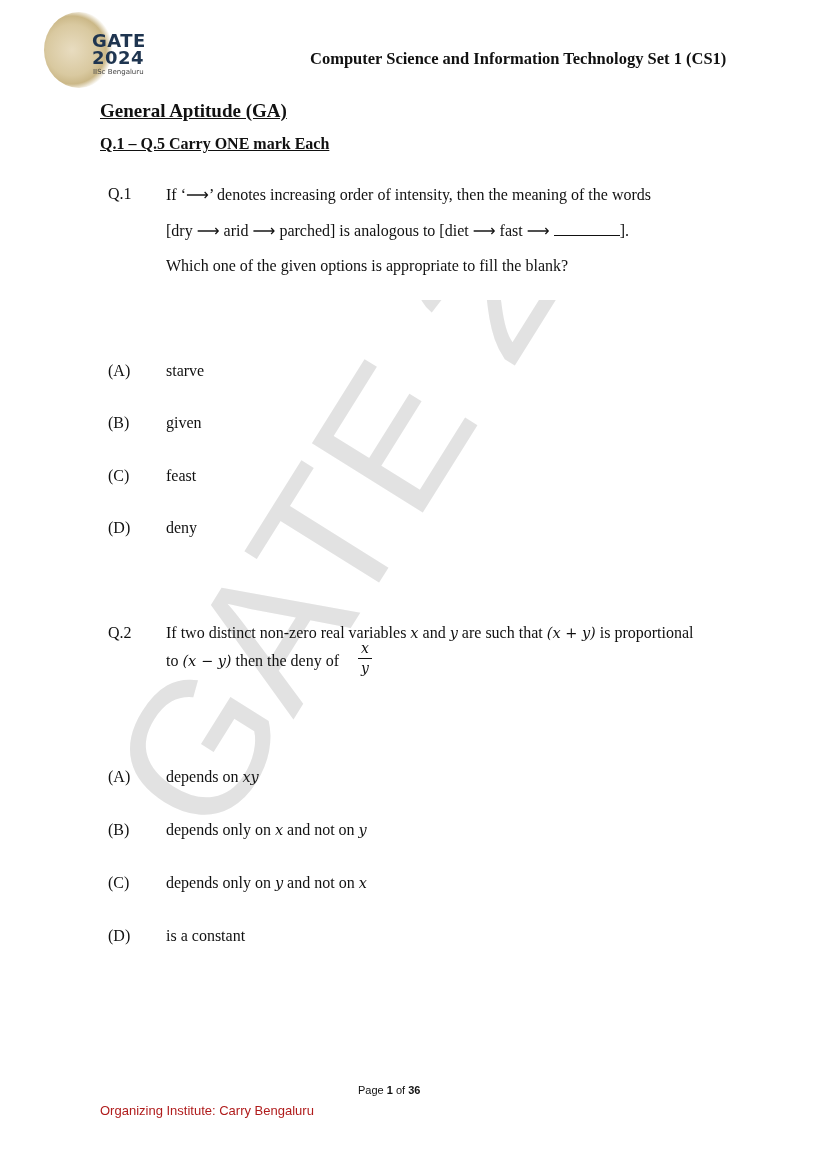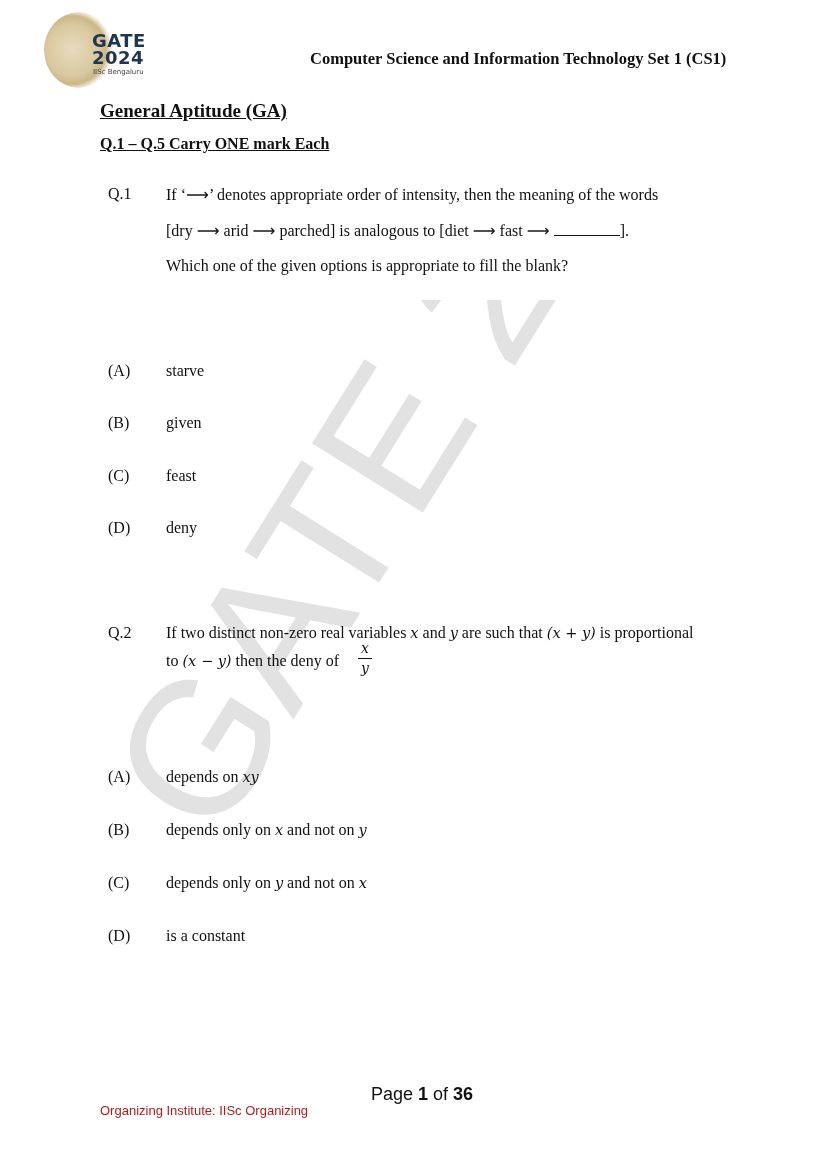--- a/index.html
+++ b/index.html
@@ -15,21 +15,21 @@
   .section-title { left:100px; top:100px; font-size:19px; font-weight:bold; text-decoration:underline; }
   .marks-title { left:100px; top:135px; font-size:16px; font-weight:bold;text-decoration:underline; }
   .qnum { left:108px; font-size:16px; }
   .qtext { left:166px; font-size:16px; }
   .opt-label { left:108px; font-size:16px; }
   .opt-text { left:166px; font-size:16px; }
   .math { font-family:"DejaVu Serif", serif; font-style:italic; font-size:14.5px; }
   .blank { display:inline-block; width:66px; border-bottom:1px solid #111; height:12px; vertical-align:baseline; }
   .frac { left:358px; top:640px; width:14px; text-align:center; font-family:"DejaVu Serif", serif; font-style:italic; font-size:14px; line-height:17px; }
   .frac .bar { border-top:1px solid #111; margin:1px 0; }
-  .footer-page { left:371px; top:1084px; font-family:"Liberation Sans", sans-serif; font-size:18px; }
+  .footer-page { left:358px; top:1084px; font-family:"Liberation Sans", sans-serif; font-size:11px; }
   .footer-page b { font-weight:bold; }
   .footer-org { left:100px; top:1103px; font-family:"Liberation Sans", sans-serif; font-size:13px; color:#b01c1c; }
 </style>
 </head>
 <body>
 
 <svg class="abs watermark" viewBox="0 0 600 560">
   <text x="0" y="0" transform="translate(95,545) rotate(-58)" font-family="Liberation Sans, sans-serif" font-size="190" fill="#e2e2e2">GATE 2024</text>
 </svg>
 
@@ -41,21 +41,21 @@
   </div>
   <div class="logo-sub">IISc Bengaluru</div>
 </div>
 
 <div class="abs header-title">Computer Science and Information Technology Set 1 (CS1)</div>
 
 <div class="abs section-title">General Aptitude (GA)</div>
 <div class="abs marks-title">Q.1 – Q.5 Carry ONE mark Each</div>
 
 <div class="abs qnum" style="top:185px">Q.1</div>
-<div class="abs qtext" style="top:185px">If ‘⟶’ denotes appropriate order of intensity, then the meaning of the words</div>
+<div class="abs qtext" style="top:185px">If ‘⟶’ denotes increasing order of intensity, then the meaning of the words</div>
 <div class="abs qtext" style="top:221px">
   <span>[dry ⟶ arid ⟶ parched] is analogous to [diet ⟶ fast ⟶</span>
   <span class="blank"></span><span>].</span>
 </div>
 <div class="abs qtext" style="top:257px">Which one of the given options is appropriate to fill the blank?</div>
 
 <div class="abs opt-label" style="top:362px">(A)</div>
 <div class="abs opt-text" style="top:362px">starve</div>
 <div class="abs opt-label" style="top:414px">(B)</div>
 <div class="abs opt-text" style="top:414px">given</div>
@@ -88,13 +88,13 @@
 <div class="abs opt-label" style="top:874px">(C)</div>
 <div class="abs opt-text" style="top:874px">
   <span>depends only on </span><span class="math">y</span><span> and not on </span><span class="math">x</span>
 </div>
 <div class="abs opt-label" style="top:927px">(D)</div>
 <div class="abs opt-text" style="top:927px">is a constant</div>
 
 <div class="abs footer-page">
   <span>Page </span><b>1</b><span> of </span><b>36</b>
 </div>
-<div class="abs footer-org">Organizing Institute: IISc Organizing</div>
+<div class="abs footer-org">Organizing Institute: Carry Bengaluru</div>
 
 </body></html>

